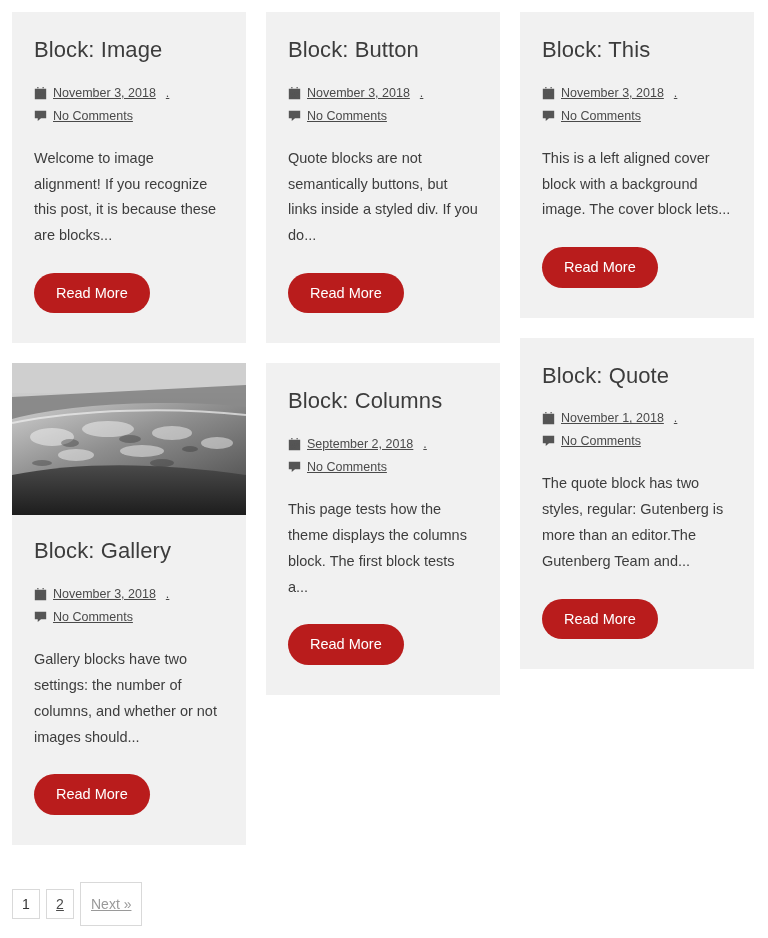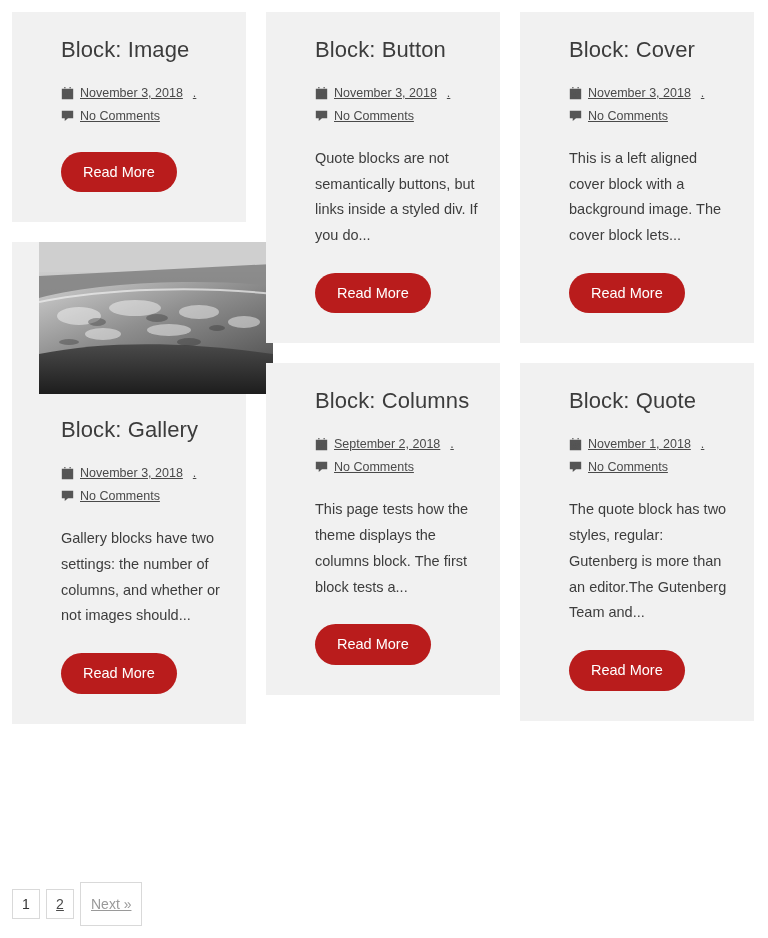--- a/index.html
+++ b/index.html
@@ -24,21 +24,20 @@
   .grid {
     display: flex;
     flex-wrap: wrap;
     gap: 20px 20px;
   }
   .card {
     width: 234px;
     background: #f1f1f1;
     box-sizing: border-box;
     position: relative;
-    padding-left: 27px;
   }
   .card-inner {
     padding: 24px 22px 30px 22px;
   }
   .card-title {
     font-size: 22px;
     line-height: 1.25;
     font-weight: normal;
     color: #3c3c3c;
     margin: 0 0 18px 0;
@@ -186,20 +185,21 @@
             </div>
             <div class="meta-row">
               <span class="meta-icon">
                 <svg width="13" height="13" viewBox="0 0 16 16" fill="currentColor">
                     <path d="M1 1h14v9H8.6L4.6 13.6V10H1z"></path>
                   </svg>
               </span>
               <span>No Comments</span>
             </div>
           </div>
+          <p class="excerpt">Welcome to image alignment! If you recognize this post, it is because these are blocks...</p>
           <button class="read-more">Read More</button>
         </div>
       </div>
 
       <div class="card with-thumb">
         <div class="thumb">
           <svg width="234" height="152" viewBox="0 0 234 152" preserveAspectRatio="xMidYMid slice">
             <defs>
               <linearGradient id="skyg" x1="0" y1="0" x2="0" y2="1">
                 <stop offset="0%" stop-color="#d8d8d8"></stop>
@@ -354,21 +354,21 @@
           <button class="read-more">Read More</button>
         </div>
       </div>
 
     </div>
 
     <div class="col">
 
       <div class="card">
         <div class="card-inner">
-          <h2 class="card-title">Block: Cover</h2>
+          <h2 class="card-title">Block: This</h2>
           <div class="meta">
             <div class="meta-row">
               <span class="meta-icon">
                 <svg width="13" height="13" viewBox="0 0 16 16" fill="currentColor">
                     <path d="M4 0h1.5v1.5H4zM10.5 0H12v1.5h-1.5zM1 2h14v13H1zM2.3 5h11.4v8.7H2.3z"></path>
                     <rect x="3.4" y="6.2" width="1.6" height="1.4"></rect>
                     <rect x="6" y="6.2" width="1.6" height="1.4"></rect>
                     <rect x="8.6" y="6.2" width="1.6" height="1.4"></rect>
                     <rect x="11.2" y="6.2" width="1.6" height="1.4"></rect>
                     <rect x="3.4" y="8.7" width="1.6" height="1.4"></rect>

